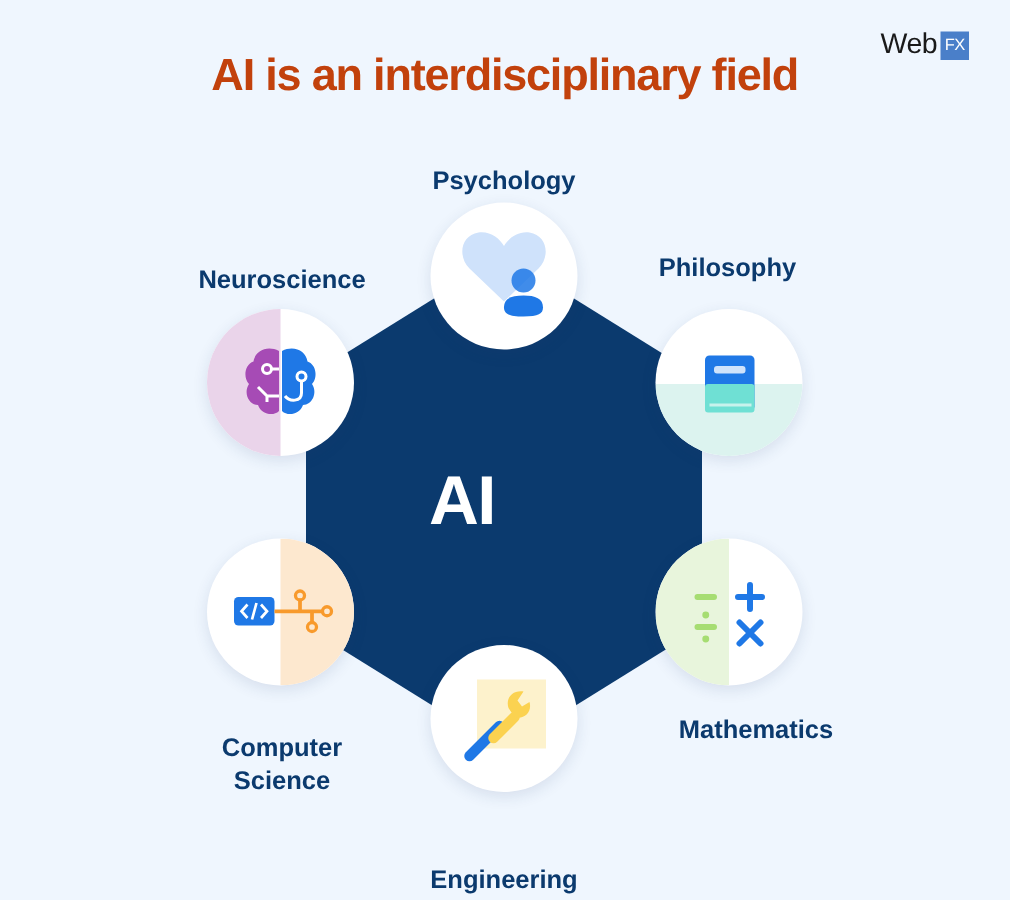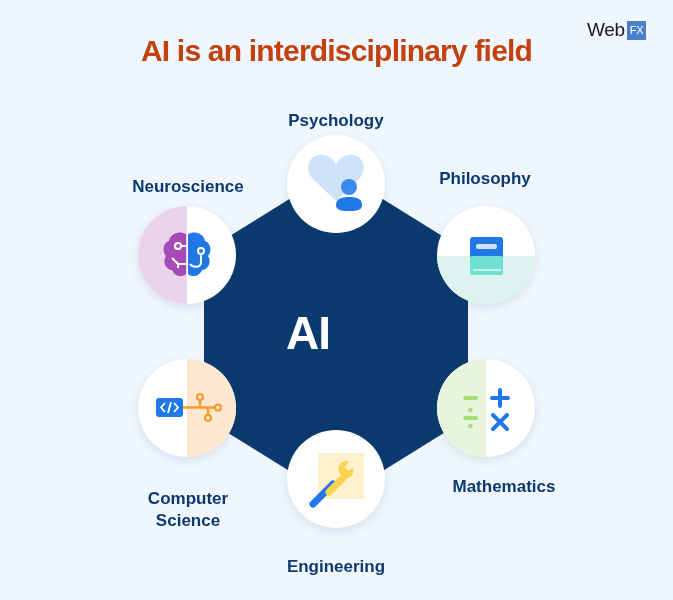--- a/index.html
+++ b/index.html
@@ -91,13 +91,13 @@
 </div>
 
 <div class="circle" style="left:287px;top:430px;">
   <svg width="98" height="98">
     <rect x="31" y="23" width="46" height="46" fill="#fdf2cc"></rect>
     <path d="M26 74 L46 54" stroke="#1f78e6" stroke-width="7" stroke-linecap="round"></path>
     <path d="M42 62 L56 48" stroke="#fbd250" stroke-width="7" stroke-linecap="round"></path>
     <path d="M52 42 C50 36 54 30 62 31 L58 37 L61 41 L66 38 C68 45 62 50 56 48 Z" fill="#fbd250"></path>
   </svg>
 </div>
-<div class="label" style="left:256px;top:556px;width:160px;">Engineering</div>
+<div class="label" style="left:256px;top:576px;width:160px;">Engineering</div>
 
 </body></html>

